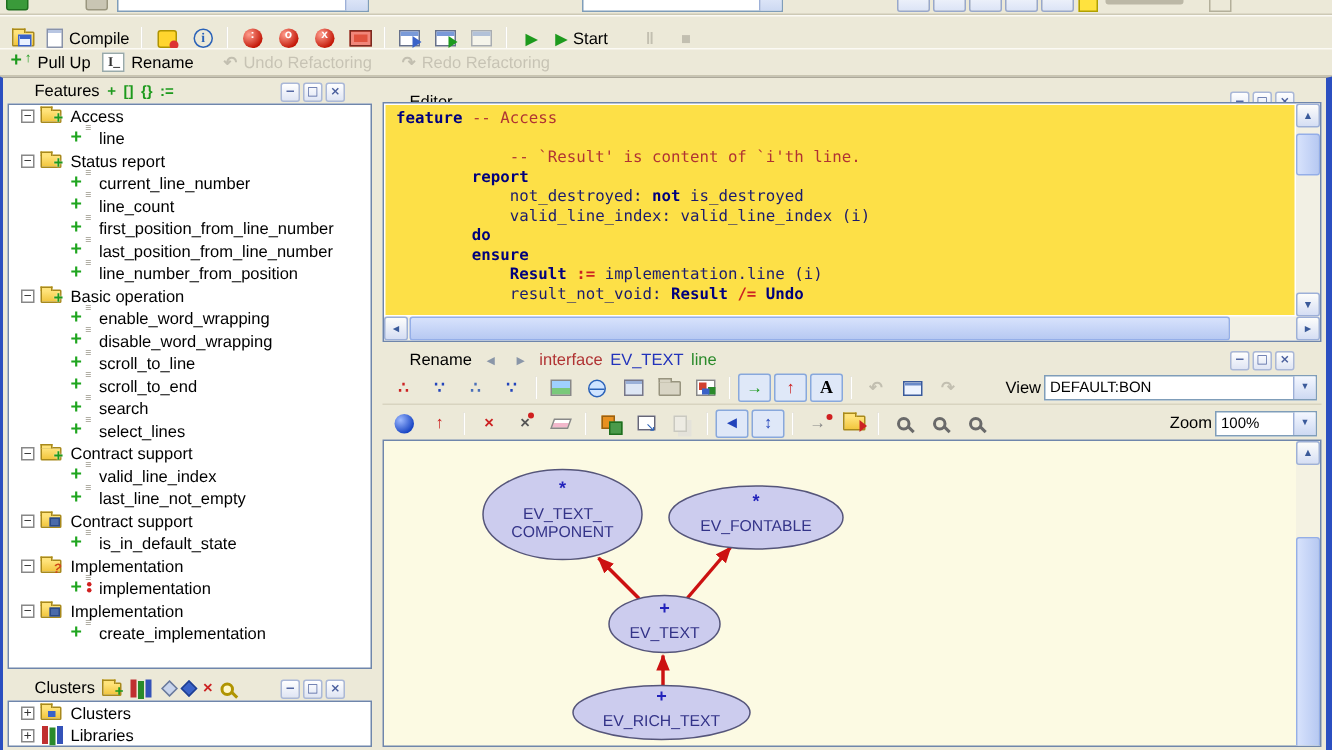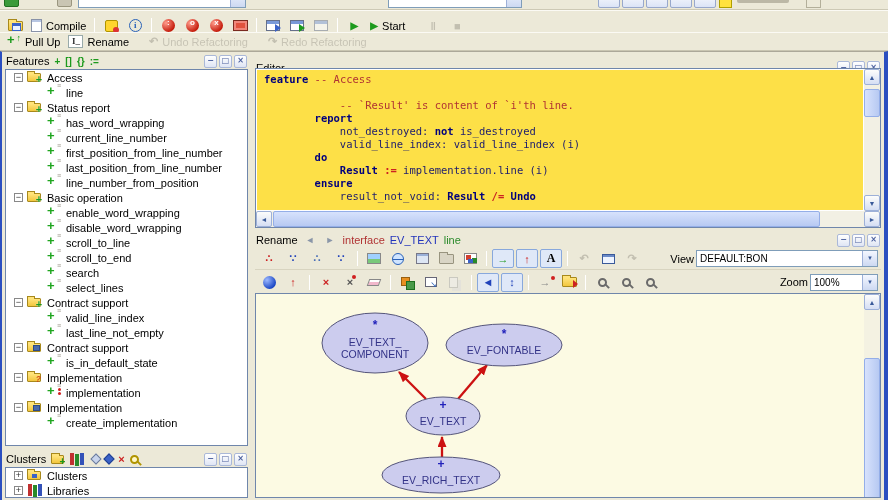--- a/index.html
+++ b/index.html
@@ -83,21 +83,21 @@
   .ic-diamond.blue{background:#3a62c8;border-color:#1f3f90}
   .g-linkdot{color:#888;font-weight:bold;position:relative}
   .g-linkdot::after{content:"";position:absolute;right:-4px;top:0;width:4px;height:4px;border-radius:50%;background:#d02020}
   .g-anchor{color:#555;font-weight:bold;position:relative}
   .g-anchor::after{content:"";position:absolute;right:-3px;top:-1px;width:4px;height:4px;border-radius:50%;background:#d02020}
   .gap{width:10px;flex:none}
 
   
   .dock{position:absolute;top:51px;left:0;right:0;bottom:0;background:#ece9d8;border-left:2px solid #2b4fc0;border-right:4px solid #2b4fc0;border-top:1px solid #aca899}
   .panel{position:absolute;background:#ece9d8}
-  .ptitle{position:absolute;left:0;top:0;right:0;height:16px;display:flex;align-items:center;gap:5px;padding:0 3px;overflow:hidden}
+  .ptitle{position:absolute;left:0;top:0;right:0;height:16px;display:flex;align-items:center;gap:5px;padding:0 20px;overflow:hidden}
   .ptitle .pname{color:#000;white-space:nowrap}
   .spacer{flex:1}
   .wbtns{display:flex;gap:2px}
   .wb{width:13px;height:13px;border:1px solid #aab8d8;background:linear-gradient(#ffffff,#dfe5f4);border-radius:2px;font:bold 8px "DejaVu Sans",sans-serif;color:#4a5f9d;line-height:10px;text-align:center;padding:0}
   .pbody{position:absolute;left:2px;right:2px;top:16px;bottom:2px;background:#fff;border:1px solid #6f86ab;overflow:hidden}
 
   #features-panel{left:1px;top:1px;width:247px;height:395px}
   #clusters-panel{left:1px;top:399px;width:247px;bottom:0}
   #editor-panel{left:251px;top:1px;right:1px;height:177px}
   #context-panel{left:251px;top:180px;right:1px;bottom:0}
@@ -292,25 +292,25 @@
           </div>
           <div class="trow d0">
             <span class="exp">−</span>
             <span class="ticon folder-plus">
               <i class="tfold"></i>
             </span>
             <span class="tlabel">Status report</span>
           </div>
           <div class="trow d1">
             <span class="ticon feature"></span>
-            <span class="tlabel">has_word_wrapping</span>
-          </div>
-          <div class="trow d1">
-            <span class="ticon feature"></span>
             <span class="tlabel">current_line_number</span>
+          </div>
+          <div class="trow d1">
+            <span class="ticon feature"></span>
+            <span class="tlabel">line_count</span>
           </div>
           <div class="trow d1">
             <span class="ticon feature"></span>
             <span class="tlabel">first_position_from_line_number</span>
           </div>
           <div class="trow d1">
             <span class="ticon feature"></span>
             <span class="tlabel">last_position_from_line_number</span>
           </div>
           <div class="trow d1">
@@ -445,22 +445,22 @@
       </div>
       <div class="pbody" style="top:15px">
         <div id="code">
             <div class="cline"><span class="tok-kw">feature</span><span class="tok-pl"> </span><span class="tok-cm">-- Access</span></div>
             <div class="cline">&nbsp;</div>
             <div class="cline"><span class="tok-cm">            -- `Result' is content of `i'th line.</span></div>
             <div class="cline"><span class="tok-pl">        </span><span class="tok-kw">report</span></div>
             <div class="cline"><span class="tok-pl">            not_destroyed: </span><span class="tok-kw">not</span><span class="tok-pl"> is_destroyed</span></div>
             <div class="cline"><span class="tok-pl">            valid_line_index: valid_line_index (i)</span></div>
             <div class="cline"><span class="tok-pl">        </span><span class="tok-kw">do</span></div>
+            <div class="cline"><span class="tok-pl">        </span><span class="tok-kw">ensure</span></div>
             <div class="cline"><span class="tok-pl">            </span><span class="tok-cl">Result</span><span class="tok-pl"> </span><span class="tok-op">:=</span><span class="tok-pl"> implementation.line (i)</span></div>
-            <div class="cline"><span class="tok-pl">        </span><span class="tok-kw">ensure</span></div>
             <div class="cline"><span class="tok-pl">            result_not_void: </span><span class="tok-cl">Result</span><span class="tok-pl"> </span><span class="tok-op">/=</span><span class="tok-pl"> </span><span class="tok-cl">Undo</span></div>
           </div>
 
         <div class="sbv" style="right:0;top:0;bottom:16px">
           <button class="sbtn" style="top:0">▲</button>
           <span class="sthumb" style="left:0;width:16px;top:20px;height:28px"></span>
           <button class="sbtn" style="bottom:0">▼</button>
         </div>
 
         <div class="sbh" style="left:0;right:0;bottom:0">

